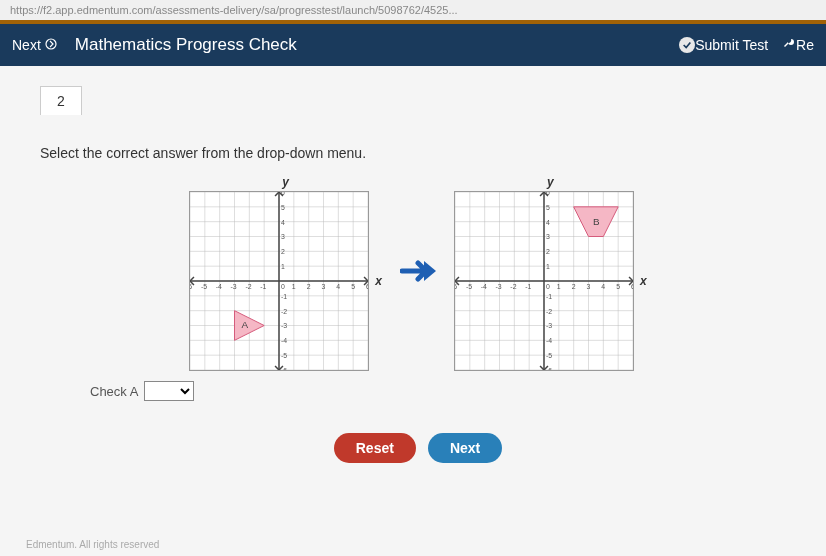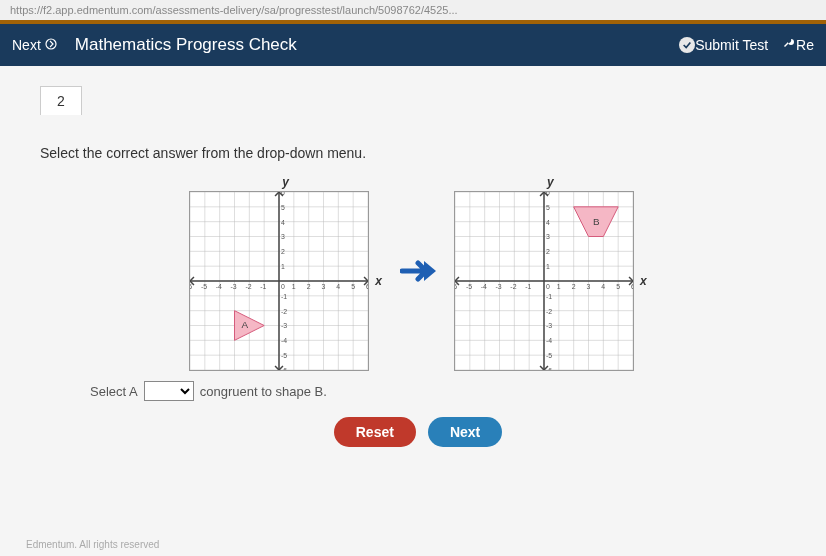--- a/index.html
+++ b/index.html
@@ -60,21 +60,21 @@
 svg.grid { background: #fff; border: 1px solid #999; }
 .arrow-between svg { width: 36px; height: 28px; }
 .answer-row {
   display: flex; align-items: center; gap: 6px;
   font-size: 13px; color: #555; margin-top: 6px; margin-left: 50px;
 }
 .answer-row select {
   font-size: 12px; padding: 1px 2px; border: 1px solid #888;
   background: #fff; width: 50px;
 }
-.btn-row { display: flex; justify-content: center; gap: 12px; margin-top: 16px; align-items: center; }
+.btn-row { display: flex; justify-content: center; gap: 12px; margin-top: 32px; align-items: center; }
 .pill-btn {
   border: none; border-radius: 16px; padding: 7px 22px;
   font-size: 14px; font-weight: bold; color: #fff; cursor: pointer;
 }
 .reset-btn { background: #c0392b; }
 .nextq-btn { background: #2980b9; }
 .footer { position: absolute; bottom: 6px; left: 10px; font-size: 10px; color: #aaa; padding-left: 16px; }
 .gridline { stroke: #bbb; stroke-width: 0.5; }
 .axis { stroke: #444; stroke-width: 1.5; }
 .tick-text { font-size: 7px; fill: #555; }
@@ -266,23 +266,22 @@
             </g>
           <polygon id="shapeB" class="shape-fill" points="120,15 165,15 150,45 135,45"></polygon>
           <text id="labelB" class="shape-label" x="139.5" y="33">B</text>
         </svg>
         <span class="xlabel">x</span>
       </div>
     </div>
   </div>
 
   <div class="answer-row">
-    <span>Select A</span>
+    <span>Check A</span>
     <select id="answer-select" value=""><option value=""></option><option value="is">is</option><option value="is not">is not</option></select>
-    <span>congruent to shape B.</span>
   </div>
 
   <div class="btn-row">
     <button class="pill-btn reset-btn">Reset</button>
     <button class="pill-btn nextq-btn">Next</button>
   </div>
 </div>
 
 <div class="footer">Edmentum. All rights reserved</div>
 

